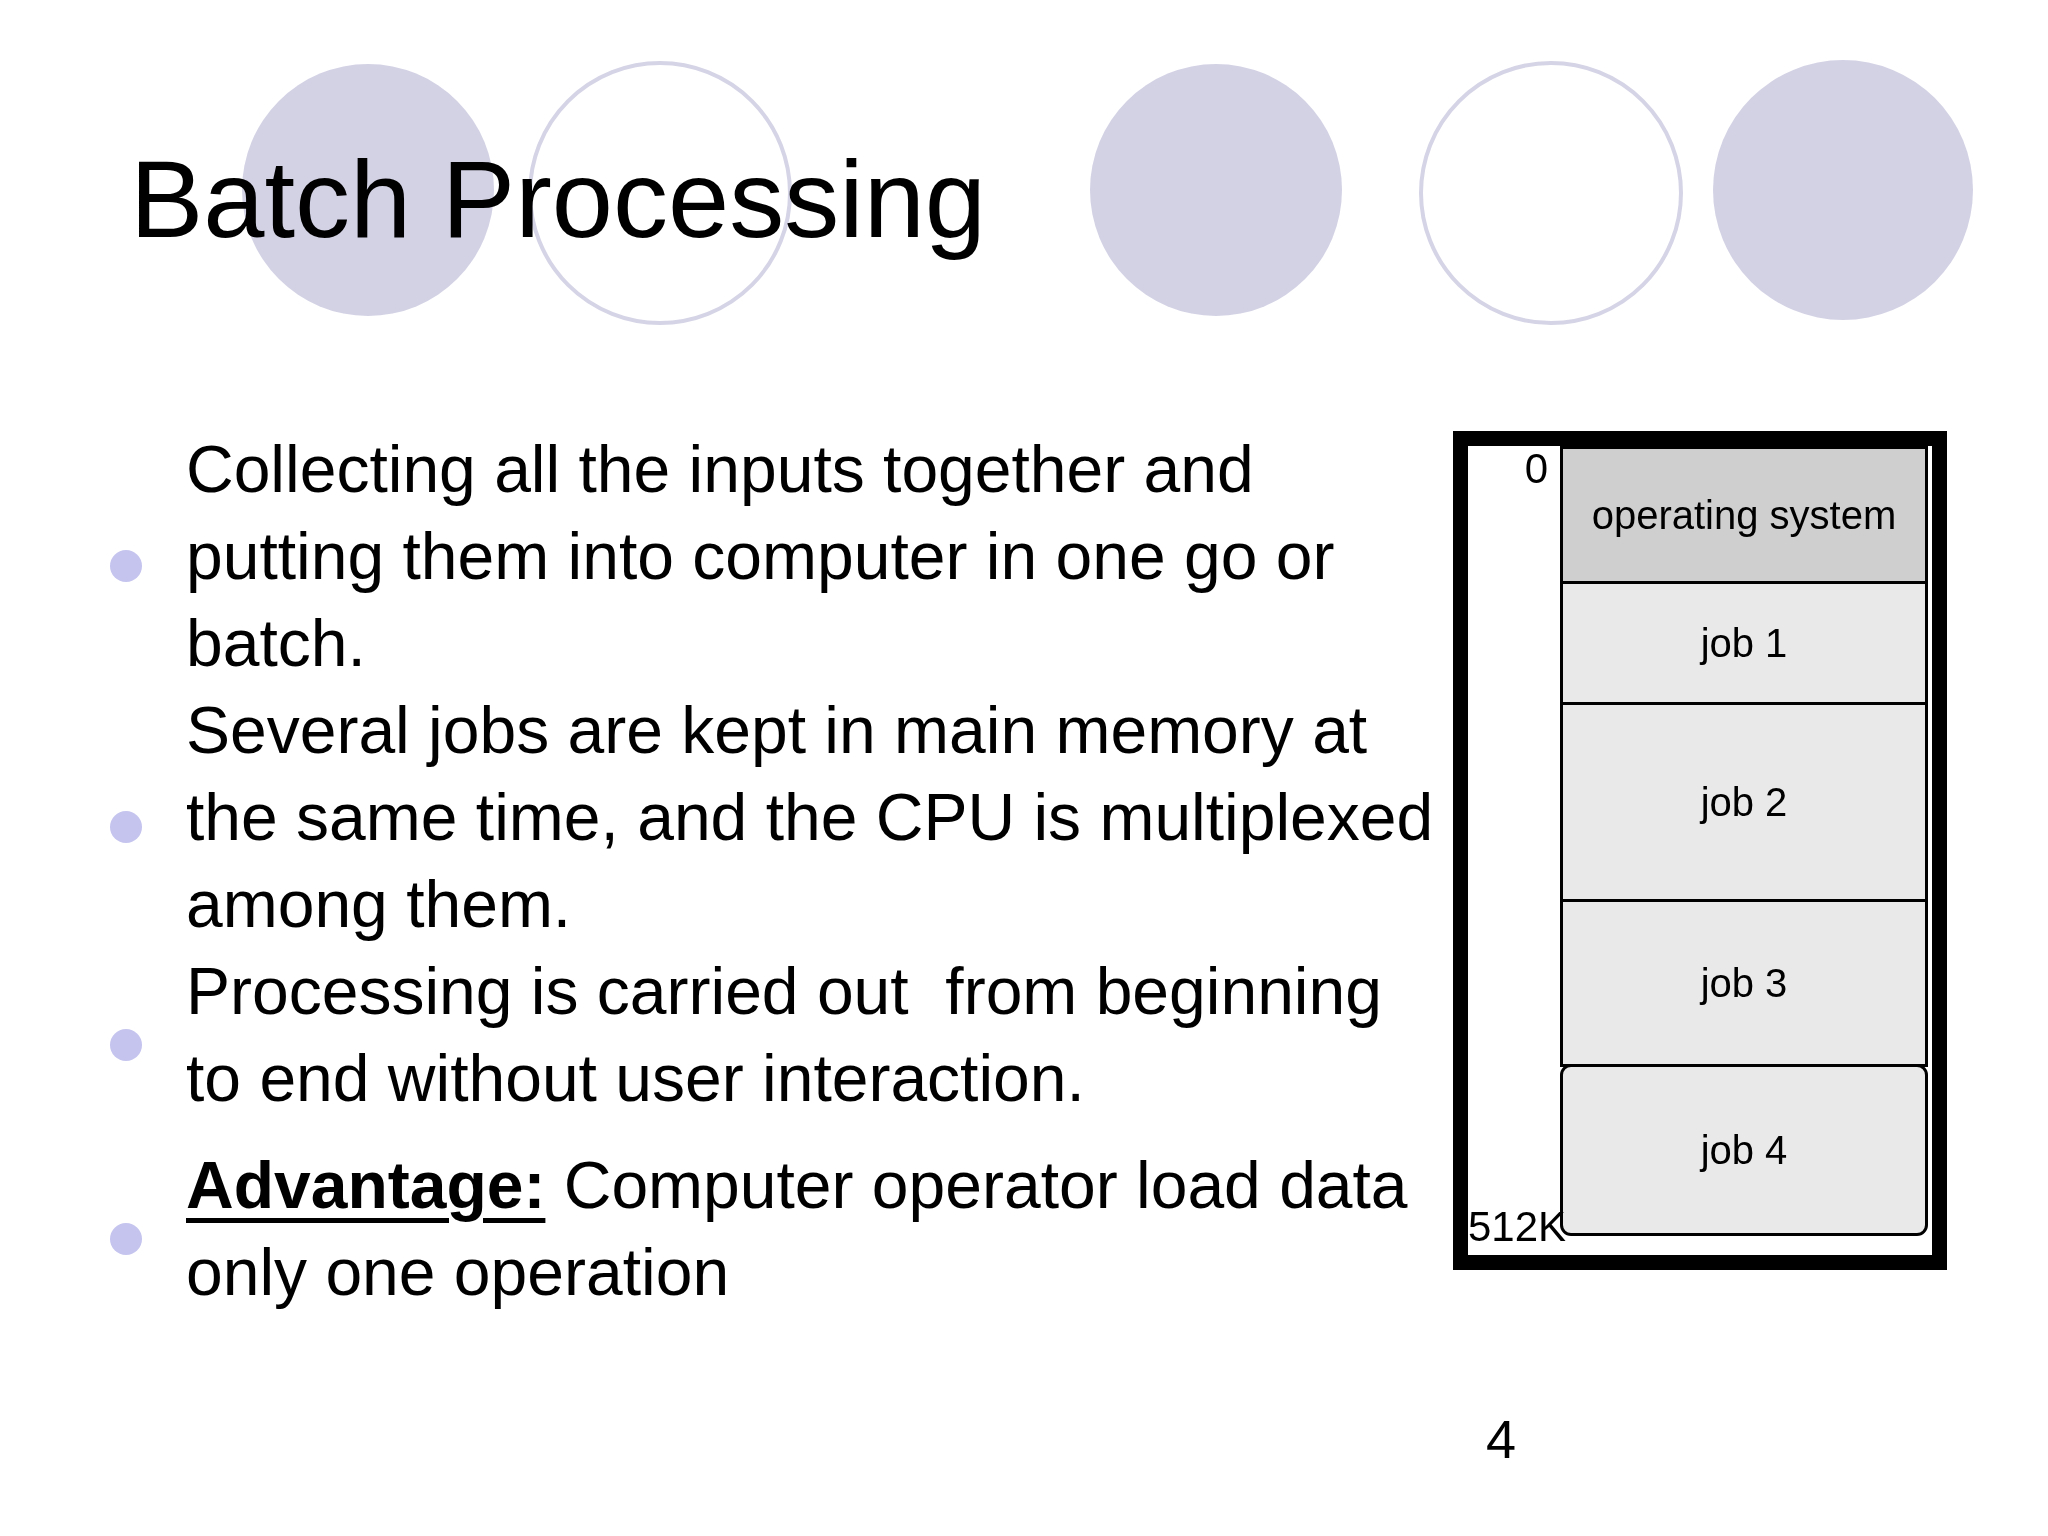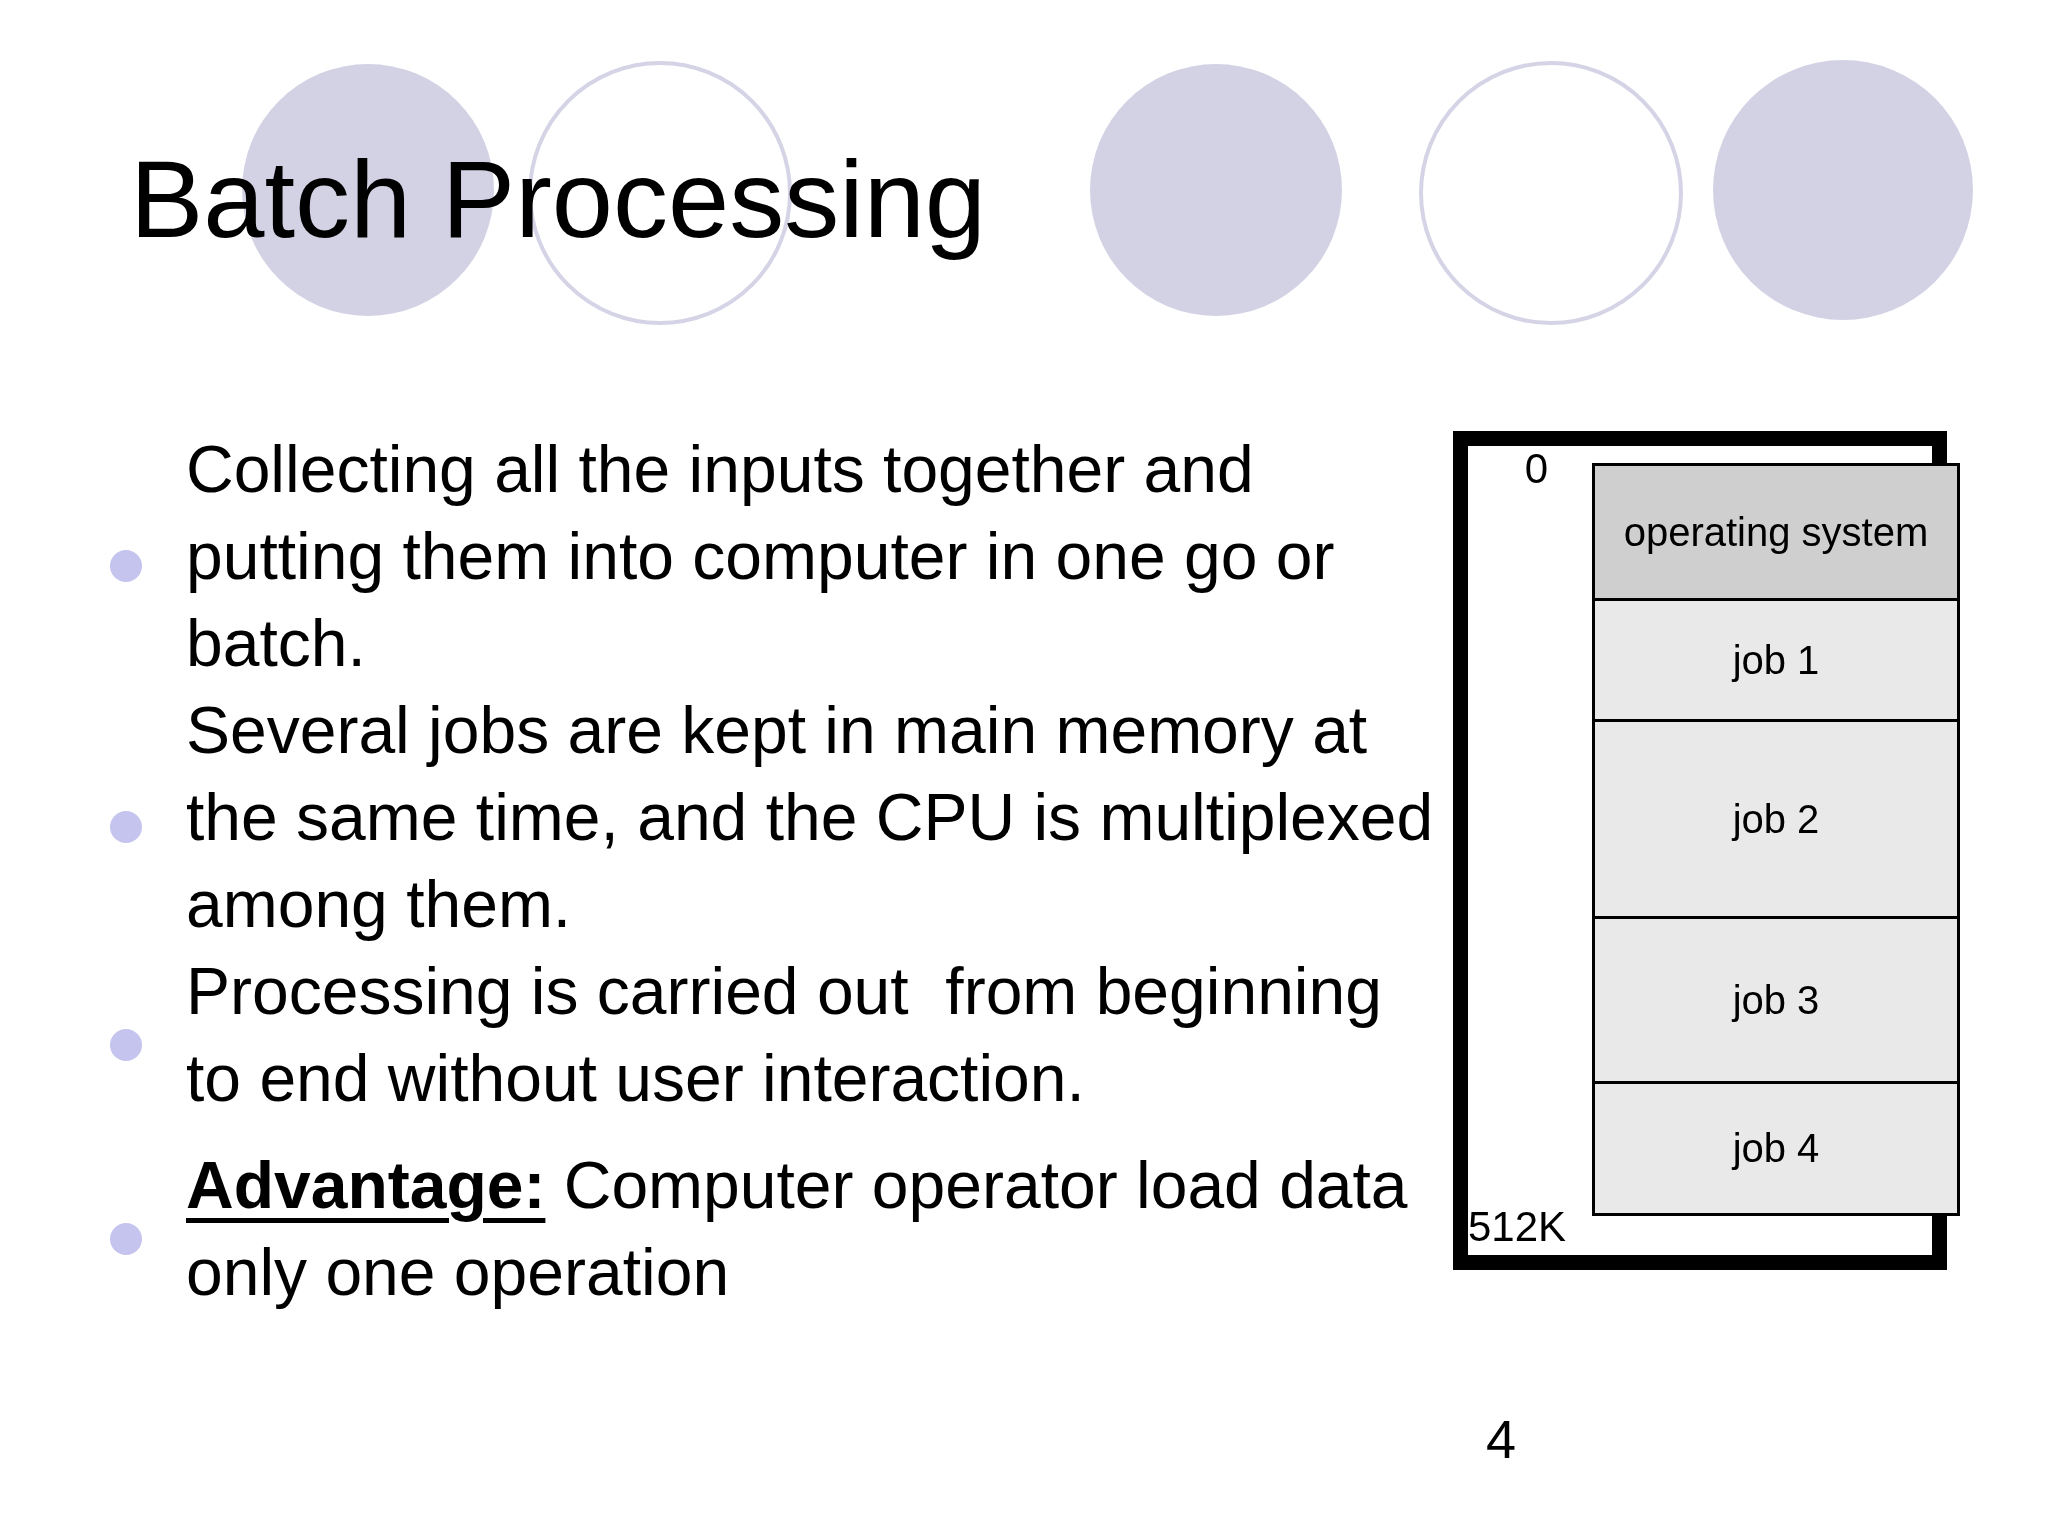--- a/index.html
+++ b/index.html
@@ -51,33 +51,33 @@
     border:15px solid #000;background:#ffffff;z-index:5;
   }
   .mem-zero{
     position:absolute;left:20px;top:0px;width:60px;
     text-align:right;font-size:42px;line-height:1.1;
   }
   .mem-512{
     position:absolute;left:0px;top:758px;
     font-size:42px;line-height:1.1;
   }
-  .mem-col{position:absolute;left:92px;top:17px;width:368px;margin-left:32px;}
+  .mem-col{position:absolute;left:92px;top:0;width:368px;}
   .mem-box{
     box-sizing:border-box;width:100%;
     border:3px solid #000;margin-top:-3px;
     display:flex;align-items:center;justify-content:center;
     font-size:40px;background:#e9e9e9;
   }
   .mem-box:first-child{margin-top:0;}
   .mem-box-os{height:138px;background:#cfcfcf;}
   .mem-box-j1{height:124px;}
   .mem-box-j2{height:200px;}
   .mem-box-j3{height:168px;}
-  .mem-box-j4{height:135px;}
+  .mem-box-j4{height:172px;border-radius:11px;}
 
   
   .page-number{
     position:absolute;left:1471px;top:1408px;width:60px;
     text-align:center;font-size:54px;z-index:2;
   }
 </style>
 </head>
 <body>
 

